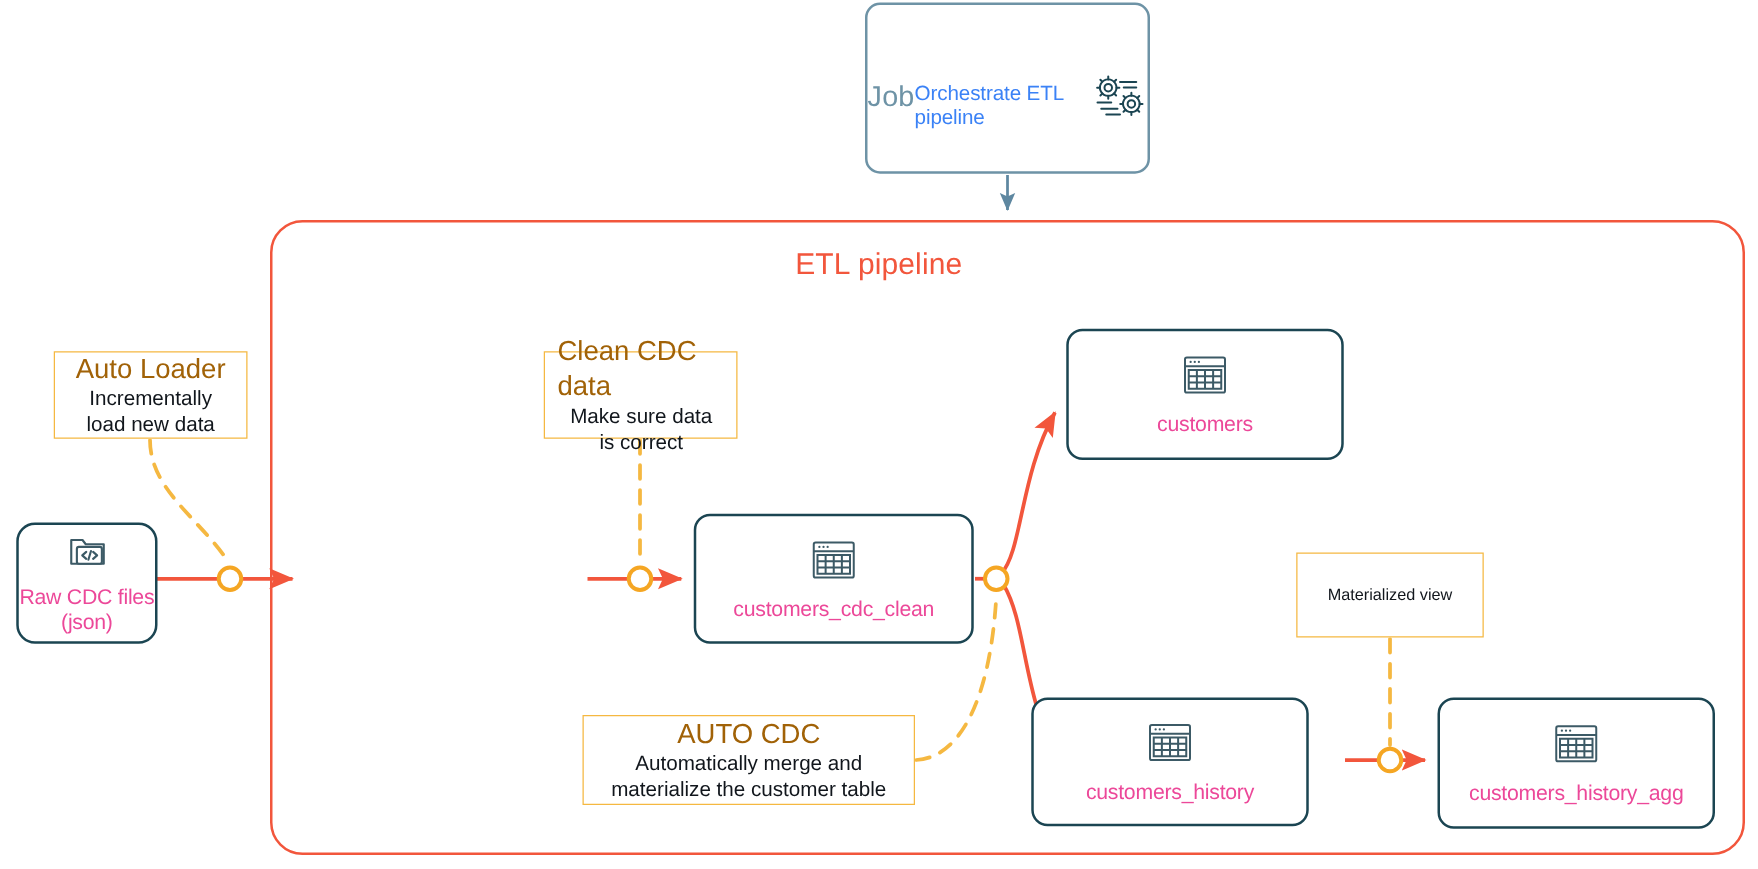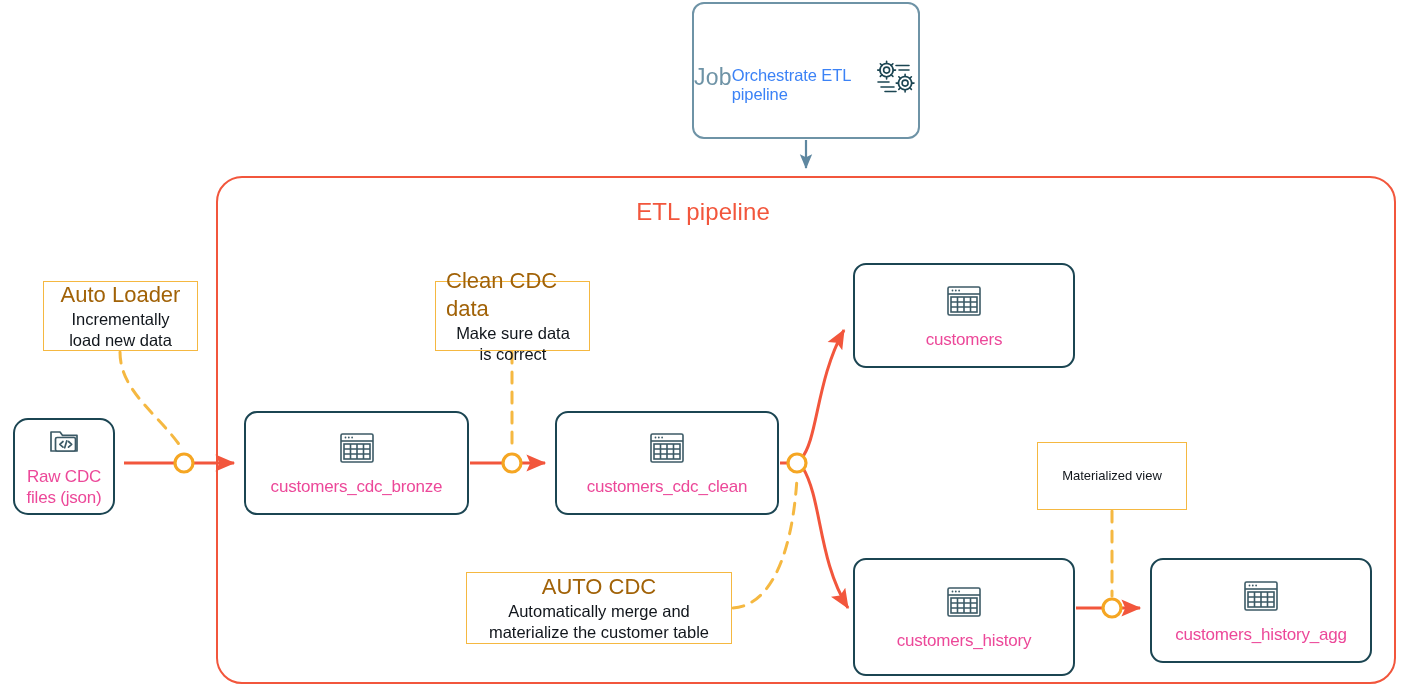--- a/index.html
+++ b/index.html
@@ -81,25 +81,25 @@
   .node .node-icon { margin-bottom: 6px; }
   .node-label {
     font-size: 17px;
     color: #ec4899;
     letter-spacing: -.2px;
     white-space: nowrap;
   }
   .node-label.two-line { white-space: normal; text-align: center; line-height: 1.18; }
 
   
-  #node-raw        { left: 13px;   top: 418px; width: 102px; height: 97px; border-radius: 15px; }
+  #node-raw        { left: 13px;   top: 418px; width: 113px; height: 97px; border-radius: 15px; }
   #node-bronze     { left: 244px;  top: 411px; width: 225px; height: 104px; }
   #node-clean      { left: 555px;  top: 411px; width: 224px; height: 104px; }
   #node-customers  { left: 853px;  top: 263px; width: 222px; height: 105px; }
-  #node-history    { left: 853px;  top: 558px; width: 222px; height: 118px; }
+  #node-history    { left: 825px;  top: 558px; width: 222px; height: 103px; }
   #node-historyagg { left: 1150px; top: 558px; width: 222px; height: 105px; }
 
   
   .callout {
     position: absolute;
     border: 1.8px solid #f5b841;
     background: #ffffff;
     display: flex;
     flex-direction: column;
     align-items: center;
@@ -198,102 +198,86 @@
           <path d="M18 16.5 L14.8 19.3 L18 22.1" stroke-linecap="round"></path>
           <path d="M23.5 16.5 L26.7 19.3 L23.5 22.1" stroke-linecap="round"></path>
           <path d="M21.8 15.8 L19.7 22.8" stroke-linecap="round"></path>
         </g>
       </svg>
     </div>
     <div class="node-label two-line">Raw CDC
 files (json)</div>
   </div>
 
-  <div class="node" id="node-bronze">
+
+  <div class="node" id="node-clean">
     <div class="node-icon">
       <svg width="40" height="38" viewBox="0 0 40 38">
         <g fill="none" stroke="#3c5a66" stroke-width="1.6">
           <rect x="4" y="5" width="32" height="28" rx="1.5" fill="#ffffff"></rect>
           <path d="M4 12 H36"></path>
           <rect x="7" y="15" width="26" height="15" fill="#ffffff"></rect>
           <path d="M7 20 H33 M7 25 H33 M13.5 15 V30 M20 15 V30 M26.5 15 V30"></path>
           <circle cx="8.5" cy="8.5" r="0.9" fill="#3c5a66" stroke="none"></circle>
           <circle cx="11.8" cy="8.5" r="0.9" fill="#3c5a66" stroke="none"></circle>
           <circle cx="15.1" cy="8.5" r="0.9" fill="#3c5a66" stroke="none"></circle>
         </g>
       </svg>
     </div>
-    <div class="node-label">customers_cdc_bronze</div>
-  </div>
-
-  <div class="node" id="node-clean">
+    <div class="node-label">customers_cdc_clean</div>
+  </div>
+
+  <div class="node" id="node-customers">
     <div class="node-icon">
       <svg width="40" height="38" viewBox="0 0 40 38">
         <g fill="none" stroke="#3c5a66" stroke-width="1.6">
           <rect x="4" y="5" width="32" height="28" rx="1.5" fill="#ffffff"></rect>
           <path d="M4 12 H36"></path>
           <rect x="7" y="15" width="26" height="15" fill="#ffffff"></rect>
           <path d="M7 20 H33 M7 25 H33 M13.5 15 V30 M20 15 V30 M26.5 15 V30"></path>
           <circle cx="8.5" cy="8.5" r="0.9" fill="#3c5a66" stroke="none"></circle>
           <circle cx="11.8" cy="8.5" r="0.9" fill="#3c5a66" stroke="none"></circle>
           <circle cx="15.1" cy="8.5" r="0.9" fill="#3c5a66" stroke="none"></circle>
         </g>
       </svg>
     </div>
-    <div class="node-label">customers_cdc_clean</div>
-  </div>
-
-  <div class="node" id="node-customers">
+    <div class="node-label">customers</div>
+  </div>
+
+  <div class="node" id="node-history">
     <div class="node-icon">
       <svg width="40" height="38" viewBox="0 0 40 38">
         <g fill="none" stroke="#3c5a66" stroke-width="1.6">
           <rect x="4" y="5" width="32" height="28" rx="1.5" fill="#ffffff"></rect>
           <path d="M4 12 H36"></path>
           <rect x="7" y="15" width="26" height="15" fill="#ffffff"></rect>
           <path d="M7 20 H33 M7 25 H33 M13.5 15 V30 M20 15 V30 M26.5 15 V30"></path>
           <circle cx="8.5" cy="8.5" r="0.9" fill="#3c5a66" stroke="none"></circle>
           <circle cx="11.8" cy="8.5" r="0.9" fill="#3c5a66" stroke="none"></circle>
           <circle cx="15.1" cy="8.5" r="0.9" fill="#3c5a66" stroke="none"></circle>
         </g>
       </svg>
     </div>
-    <div class="node-label">customers</div>
-  </div>
-
-  <div class="node" id="node-history">
+    <div class="node-label">customers_history</div>
+  </div>
+
+  <div class="node" id="node-historyagg">
     <div class="node-icon">
       <svg width="40" height="38" viewBox="0 0 40 38">
         <g fill="none" stroke="#3c5a66" stroke-width="1.6">
           <rect x="4" y="5" width="32" height="28" rx="1.5" fill="#ffffff"></rect>
           <path d="M4 12 H36"></path>
           <rect x="7" y="15" width="26" height="15" fill="#ffffff"></rect>
           <path d="M7 20 H33 M7 25 H33 M13.5 15 V30 M20 15 V30 M26.5 15 V30"></path>
           <circle cx="8.5" cy="8.5" r="0.9" fill="#3c5a66" stroke="none"></circle>
           <circle cx="11.8" cy="8.5" r="0.9" fill="#3c5a66" stroke="none"></circle>
           <circle cx="15.1" cy="8.5" r="0.9" fill="#3c5a66" stroke="none"></circle>
         </g>
       </svg>
     </div>
-    <div class="node-label">customers_history</div>
-  </div>
-
-  <div class="node" id="node-historyagg">
-    <div class="node-icon">
-      <svg width="40" height="38" viewBox="0 0 40 38">
-        <g fill="none" stroke="#3c5a66" stroke-width="1.6">
-          <rect x="4" y="5" width="32" height="28" rx="1.5" fill="#ffffff"></rect>
-          <path d="M4 12 H36"></path>
-          <rect x="7" y="15" width="26" height="15" fill="#ffffff"></rect>
-          <path d="M7 20 H33 M7 25 H33 M13.5 15 V30 M20 15 V30 M26.5 15 V30"></path>
-          <circle cx="8.5" cy="8.5" r="0.9" fill="#3c5a66" stroke="none"></circle>
-          <circle cx="11.8" cy="8.5" r="0.9" fill="#3c5a66" stroke="none"></circle>
-          <circle cx="15.1" cy="8.5" r="0.9" fill="#3c5a66" stroke="none"></circle>
-        </g>
-      </svg>
-    </div>
     <div class="node-label">customers_history_agg</div>
   </div>
 
   <div class="callout" id="callout-autoloader">
     <div class="c-strong">Auto Loader</div>
     <div class="c-text">Incrementally
 load new data</div>
   </div>
 
   <div class="callout" id="callout-cleancdc">

